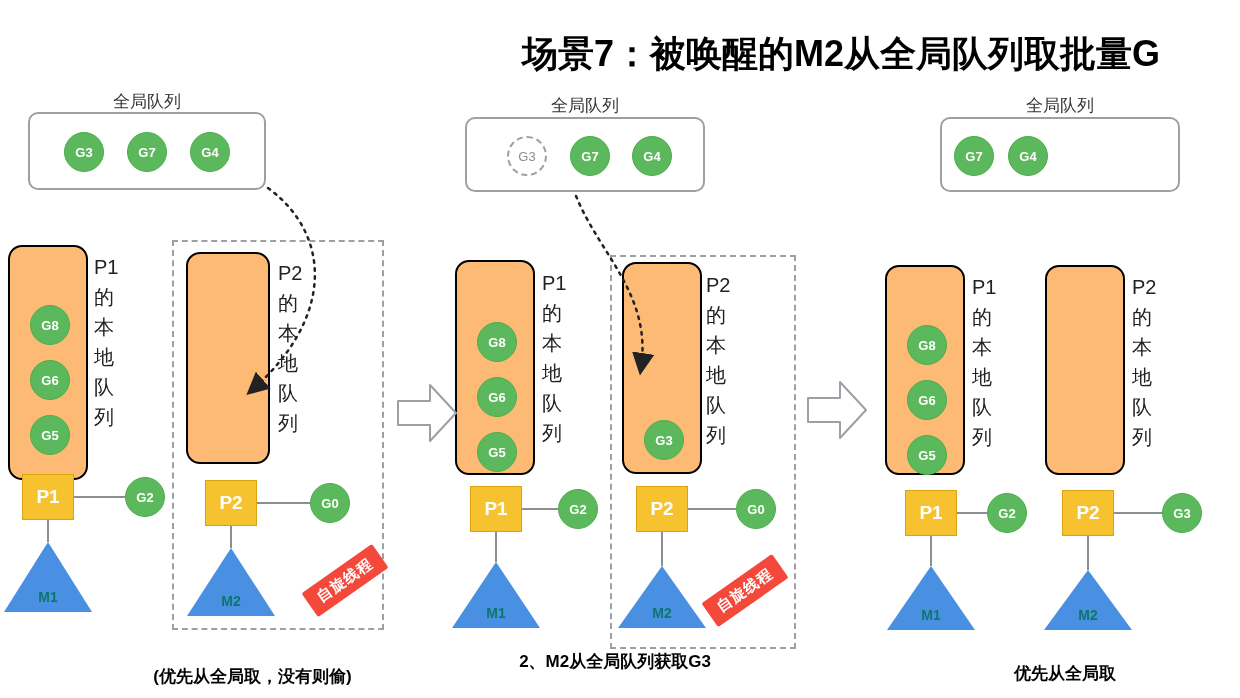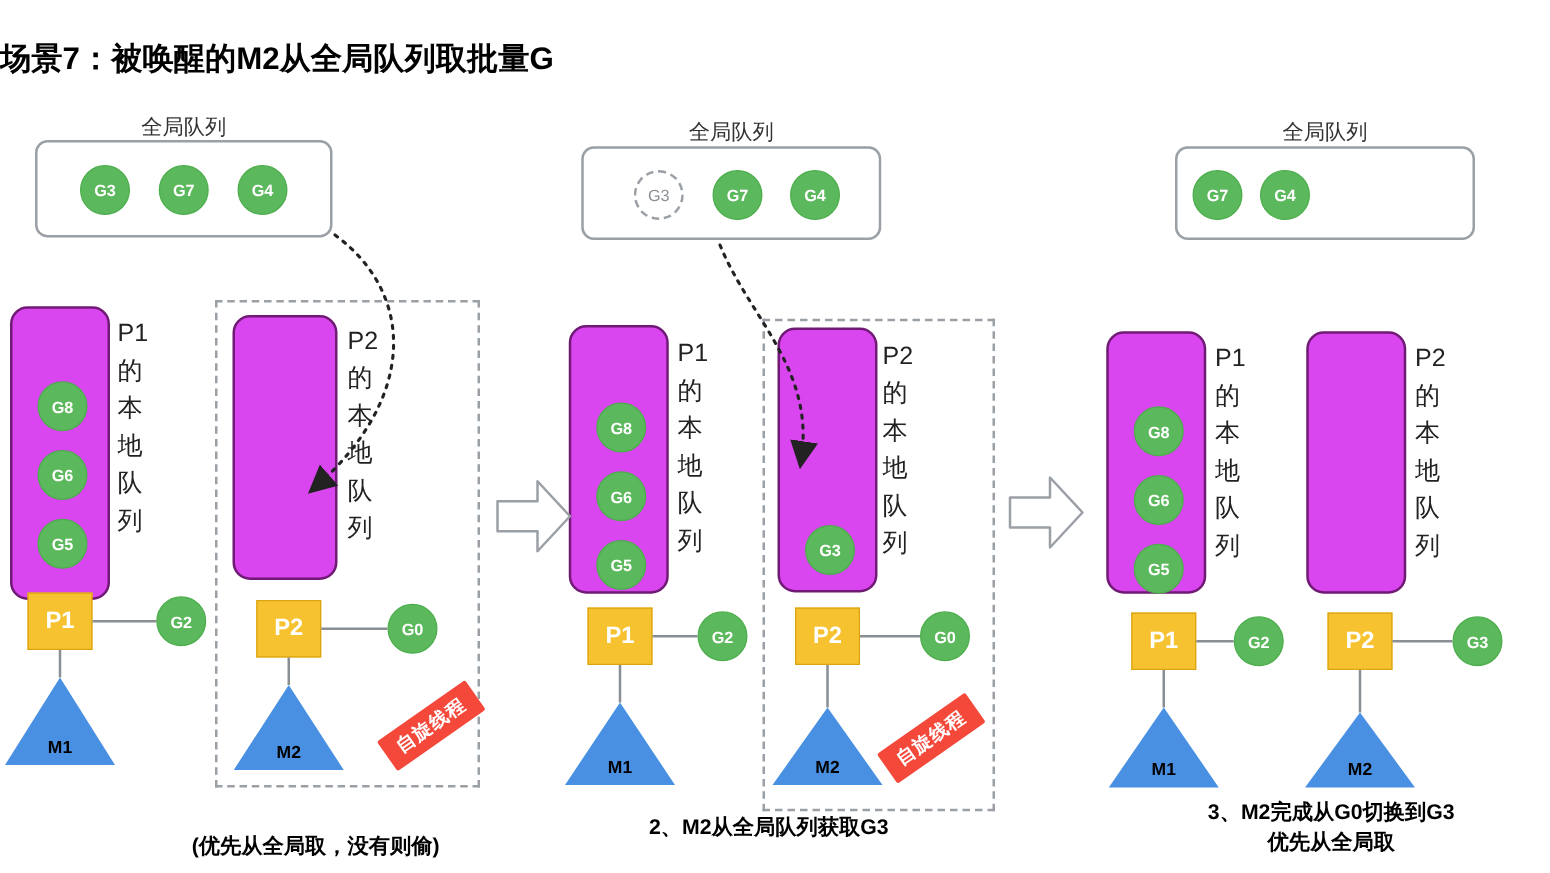--- a/index.html
+++ b/index.html
@@ -1,45 +1,45 @@
 <!DOCTYPE html>
 <html><head>
 <meta charset="utf-8">
 <style>
   * { box-sizing: border-box; margin: 0; padding: 0; }
   html,body { background:#fff; }
   body { font-family: "Liberation Sans", "DejaVu Sans", sans-serif; }
   #canvas { position:relative; width:1240px; height:698px; background:#fff; overflow:hidden; }
 
-  .title { position:absolute; left:0; top:30px; width:1160px; text-align:left;
-           font-size:25px; font-weight:bold; color:#000; }
+  .title { position:absolute; left:0; top:30px; width:1160px; text-align:right;
+           font-size:36px; font-weight:bold; color:#000; }
 
   .gq-label { position:absolute; text-align:center; font-size:17px; color:#333; }
   .gq-box   { position:absolute; border:2px solid #9aa0a6; border-radius:10px; background:#fff; }
-  .queue-box{ position:absolute; border:2px solid #701a75; border-radius:14px; background:#d946ef; }
+  .queue-box{ position:absolute; border:2px solid #000000; border-radius:14px; background:#fdba74; }
   .dashed-box{ position:absolute; border:2px dashed #9aa0a6; }
 
   .gcircle { position:absolute; width:40px; height:40px; border-radius:50%;
              background:#5cb85c; border:1px solid #4cae4c; color:#fff; font-weight:bold;
              font-size:13px; display:flex; align-items:center; justify-content:center; }
   .gcircle.ghost { background:#fff; border:2px dashed #9aa0a6; color:#8a8f94; font-weight:normal; }
 
   .vlabel { position:absolute; white-space:pre-line; font-size:20px; line-height:1.5; color:#222; }
 
   .psquare { position:absolute; width:52px; height:46px; background:#f6c230; border:1px solid #d9a410;
              color:#fff; font-weight:bold; font-size:19px;
              display:flex; align-items:center; justify-content:center; }
 
   .hline { position:absolute; height:0; border-top:2px solid #8a8f94; }
   .vline { position:absolute; width:0;  border-left:2px solid #8a8f94; }
 
   .tri { position:absolute; }
   .tri-shape { width:0; height:0; border-left:44px solid transparent; border-right:44px solid transparent; }
   .tri-label { position:absolute; left:0; bottom:7px; width:100%; text-align:center;
-               color:#000000; font-weight:bold; font-size:14px; }
+               color:#0f766e; font-weight:bold; font-size:14px; }
 
   .spin-badge { position:absolute; background:#f4483b; color:#fff; font-weight:bold; font-size:15px;
                 padding:5px 11px; transform:rotate(-35deg); white-space:nowrap; border-radius:2px;
                 letter-spacing:1px; }
 
   .caption { position:absolute; text-align:center; font-weight:bold; font-size:17px; color:#000; }
 
   .overlay { position:absolute; left:0; top:0; width:1240px; height:698px; pointer-events:none; }
   .dotted-arrow { fill:none; stroke:#222; stroke-width:2.5; stroke-dasharray:2.5 5.5; stroke-linecap:round; }
   .big-arrow { fill:#fff; stroke:#9aa0a6; stroke-width:2; stroke-linejoin:round; }
@@ -196,21 +196,20 @@
     <div class="tri-shape" style="border-bottom:64px solid #4a90e2;"></div>
     <div class="tri-label">M1</div>
   </div>
 
   <div class="vline" style="left:1087px; top:536px; height:34px;"></div>
   <div class="tri" style="left:1044px; top:570px; width:88px; height:60px;">
     <div class="tri-shape" style="border-bottom:60px solid #4a90e2;"></div>
     <div class="tri-label">M2</div>
   </div>
 
-  <div class="caption" style="left:905px; top:638px; width:320px;">3、M2完成从G0切换到G3</div>
   <div class="caption" style="left:905px; top:662px; width:320px;">优先从全局取</div>
 
   <svg class="overlay" viewBox="0 0 1240 698">
     <defs>
       <marker id="ah" markerWidth="9" markerHeight="9" refX="6" refY="4.5" orient="auto">
         <path d="M0,0 L9,4.5 L0,9 z" fill="#222"></path>
       </marker>
     </defs>
     <path class="dotted-arrow" marker-end="url(#ah)" d="M268,188 C332,235 334,318 252,390"></path>
     <path class="dotted-arrow" marker-end="url(#ah)" d="M576,196 C600,255 652,295 641,368"></path>

